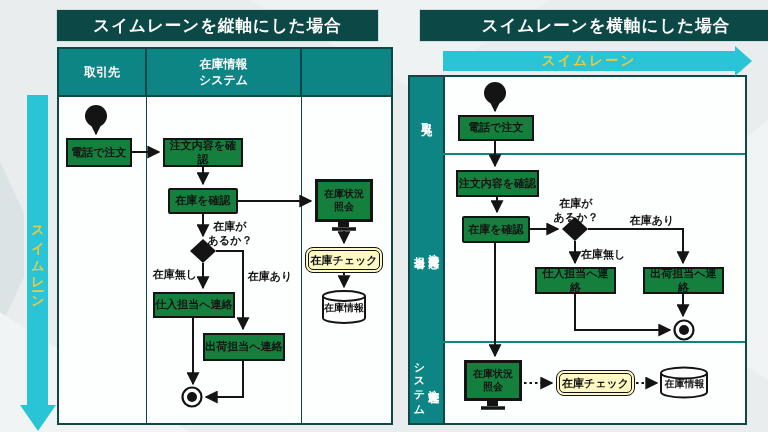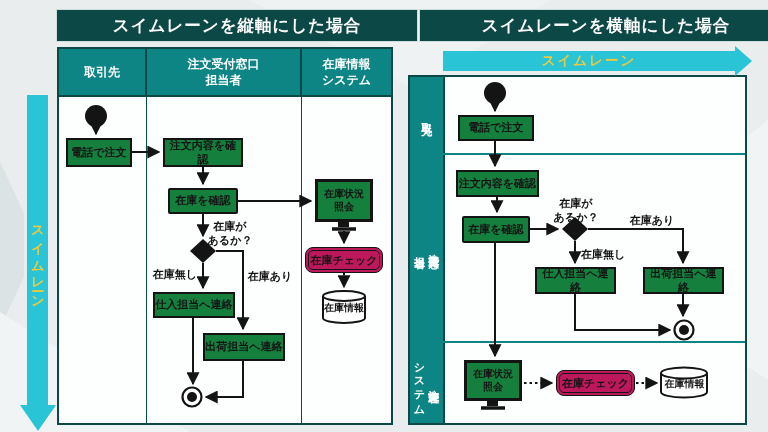--- a/index.html
+++ b/index.html
@@ -20,21 +20,21 @@
   .deco4{left:250px;top:0;width:300px;height:90px;background:#eef2f3;
          clip-path:polygon(0 0,100% 0,55% 100%);}
 
   .title-bar{
     position:absolute;height:31px;z-index:3;
     background:#0c4946;color:#ffffff;
     display:flex;align-items:center;justify-content:center;
     font-size:16.5px;font-weight:700;letter-spacing:1px;
     outline:1px solid #cfdddd;
   }
-  #left-title{left:57px;top:10px;width:360px;}
+  #left-title{left:57px;top:10px;width:321px;}
   #right-title{left:420px;top:10px;width:372px;}
 
   
   #left-table{
     position:absolute;left:57px;top:47px;width:336px;height:378px;
     border:2px solid #0c4946;box-sizing:border-box;background:#fdfefe;z-index:1;
     display:flex;flex-direction:column;
   }
   #left-header{display:flex;height:48px;flex:0 0 48px;background:#0e8585;
     border-bottom:2px solid #0c4946;box-sizing:border-box;}
@@ -86,21 +86,21 @@
     border-left:17px solid #29c5d6;}
 
   
   .node{
     position:absolute;z-index:4;background:#15803d;border:2px solid #141414;
     box-sizing:border-box;display:flex;align-items:center;justify-content:center;
     font-size:11px;font-weight:700;text-align:center;white-space:pre-line;line-height:1.25;
   }
   .rounded{border-radius:2px;}
   .monitor{border-width:3px;font-size:10px;}
-  .dbl-outer{position:absolute;z-index:4;background:#be185d;border:1.5px solid #141414;
+  .dbl-outer{position:absolute;z-index:4;background:#fef9c3;border:1.5px solid #141414;
     border-radius:8px;box-sizing:border-box;padding:2px;display:flex;}
   .dbl-inner{flex:1;border:1.5px solid #141414;border-radius:5px;
     display:flex;align-items:center;justify-content:center;
     font-size:11px;font-weight:700;}
   .flabel{position:absolute;z-index:4;font-size:11px;font-weight:700;
     white-space:pre-line;line-height:1.3;text-align:center;}
   .cyl-text{position:absolute;z-index:5;display:flex;align-items:center;justify-content:center;
     font-size:10px;font-weight:700;}
 
   #flow-svg{position:absolute;left:0;top:0;z-index:3;pointer-events:none;}
@@ -121,22 +121,20 @@
 <div id="v-arrow-shaft"></div>
 <div id="v-arrow-head"></div>
 <div id="v-arrow-label">スイムレーン</div>
 
 <div id="h-arrow-shaft">スイムレーン</div>
 <div id="h-arrow-head"></div>
 
 <div id="left-table">
   <div id="left-header">
     <div class="lhead">取引先</div>
-    <div class="lhead">注文受付窓口
-担当者</div>
     <div class="lhead">在庫情報
 システム</div>
   </div>
   <div id="left-body">
     <div class="lcol lcol1"></div>
     <div class="lcol lcol2"></div>
     <div class="lcol lcol3"></div>
   </div>
 </div>
 

